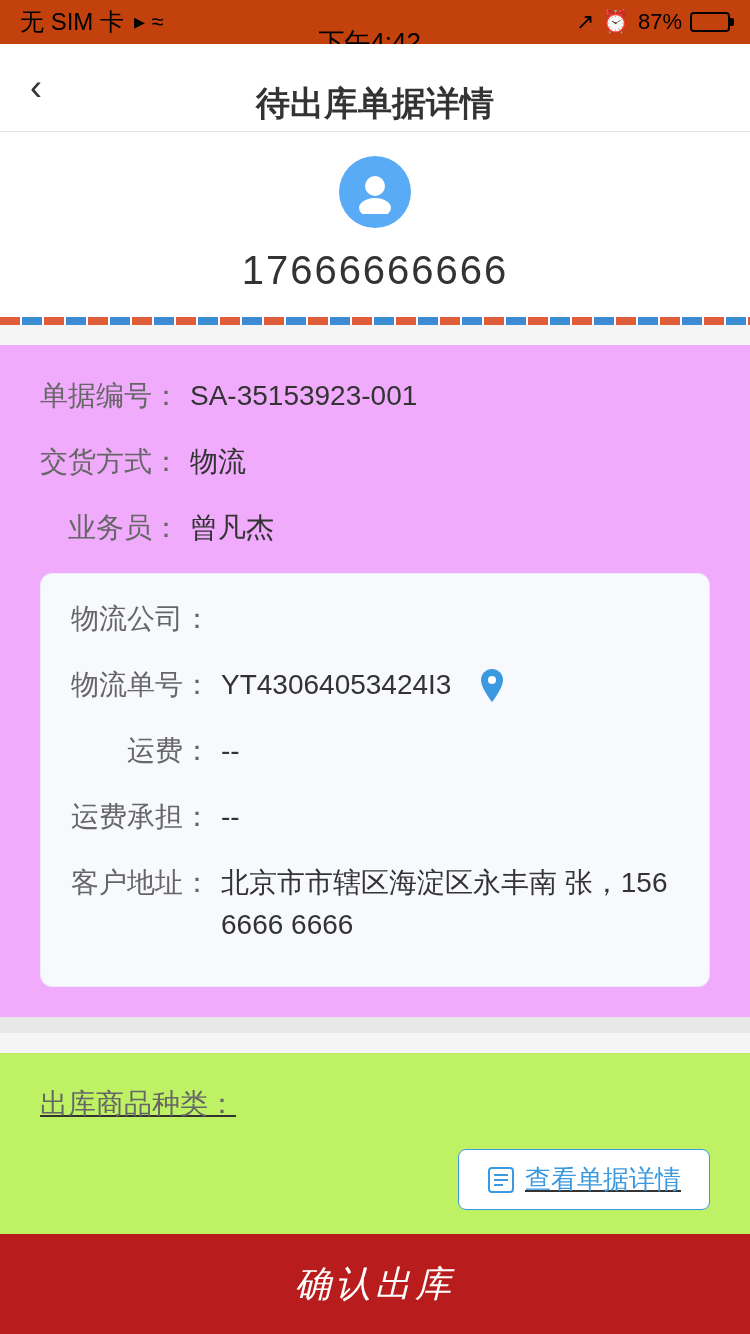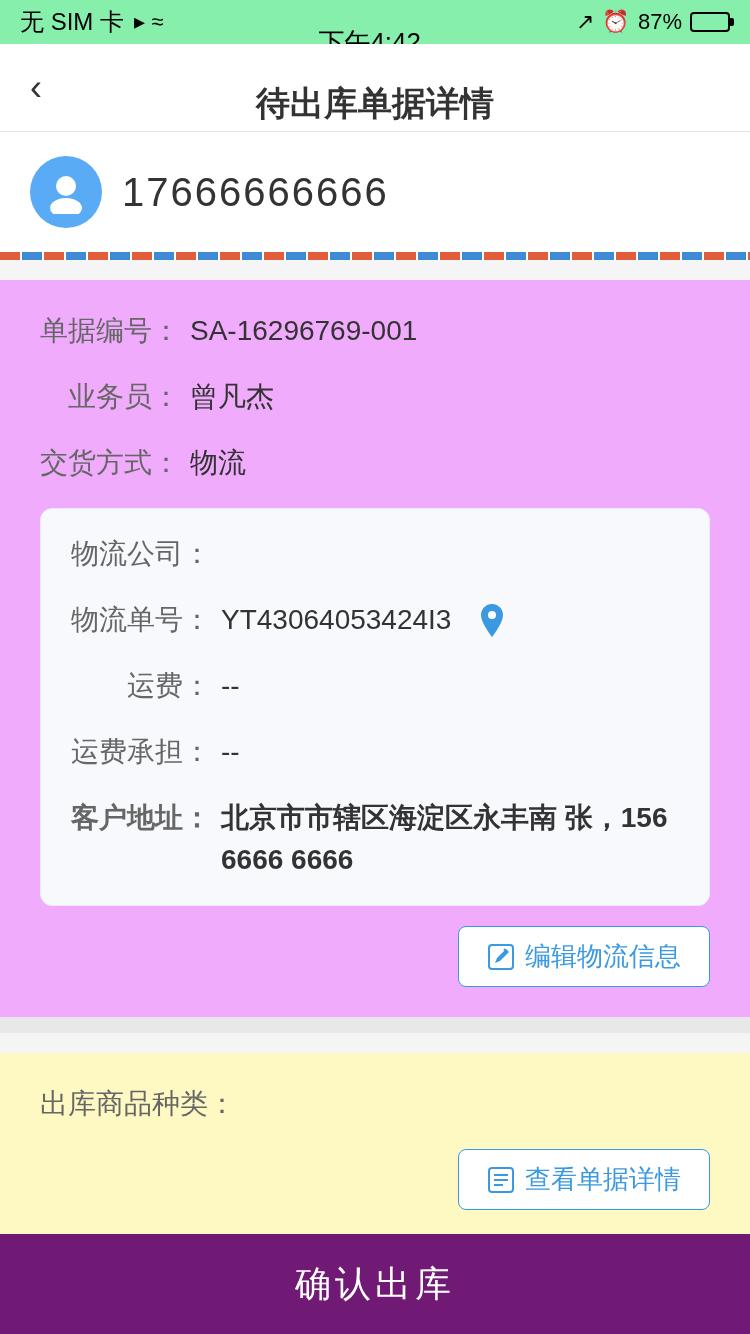--- a/index.html
+++ b/index.html
@@ -10,21 +10,21 @@
       font-family: -apple-system, "PingFang SC", "Helvetica Neue", Arial, sans-serif;
       background: #f5f5f5;
       font-size: 28px;
       color: #333;
     }
 
     
     .status-bar {
       width: 750px;
       height: 44px;
-      background: #86efac;
+      background: #c2410c;
       display: flex;
       align-items: center;
       justify-content: space-between;
       padding: 15px 20px;
       font-size: 24px;
       color: #000;
     }
     .status-left { display: flex; align-items: center; gap: 10px; }
     .status-center { font-weight: 500; font-size: 26px; margin-top: 40px; }
     .status-right { display: flex; align-items: center; gap: 8px; font-size: 22px; }
@@ -79,20 +79,21 @@
     }
 
     
     .customer-header {
       background: #fff;
       padding: 24px 30px;
       display: flex;
       align-items: center;
       gap: 20px;
       margin-bottom: 0;
+      flex-direction: column;
     }
     .customer-avatar {
       width: 72px; height: 72px;
       background: #5aabf5;
       border-radius: 50%;
       display: flex;
       align-items: center;
       justify-content: center;
       flex-shrink: 0;
     }
@@ -131,21 +132,21 @@
       margin-top: 20px;
       border: 1px solid #e8edf5;
     }
 
     .info-row {
       display: flex;
       align-items: flex-start;
       margin-bottom: 24px;
       line-height: 1.5;
     }
-    .info-row:last-child { margin-bottom: 0; font-weight: bold; }
+    .info-row:last-child { margin-bottom: 16px; }
 
     .info-label {
       color: #666;
       font-size: 28px;
       white-space: nowrap;
       min-width: 150px;
       text-align: right;
       padding-right: 10px;
       flex-shrink: 0;
     }
@@ -185,23 +186,24 @@
       display: flex;
       align-items: center;
       gap: 10px;
       background: #fff;
       cursor: pointer;
     }
     .edit-btn svg { width: 28px; height: 28px; }
 
     
     .stats-section {
-      background: #fef9c3;
+      background: #bef264;
       padding: 30px 40px;
       margin-top: 20px;
+      text-decoration: underline;
     }
     .stats-row {
       margin-bottom: 24px;
     }
     .stats-row:last-child { margin-bottom: 0; }
 
     
     .view-btn-row {
       display: flex;
       justify-content: flex-end;
@@ -221,25 +223,26 @@
     }
     .view-btn svg { width: 28px; height: 28px; }
 
     
     .confirm-bar {
       position: fixed;
       bottom: 0;
       left: 0;
       width: 750px;
       height: 100px;
-      background: #701a75;
+      background: #b91c1c;
       display: flex;
       align-items: center;
       justify-content: center;
       cursor: pointer;
+      font-style: italic;
     }
     .confirm-bar-text {
       font-size: 36px;
       font-weight: 500;
       color: #fff;
       letter-spacing: 4px;
     }
   </style>
 </head>
 <body>
@@ -273,29 +276,29 @@
     </svg>
   </div>
   <span class="customer-phone">17666666666</span>
 </div>
 
 <div class="dashed-divider"></div>
 
 <div class="section">
   <div class="info-row">
     <span class="info-label">单据编号：</span>
-    <span class="info-value">SA-16296769-001</span>
+    <span class="info-value">SA-35153923-001</span>
+  </div>
+  <div class="info-row">
+    <span class="info-label">交货方式：</span>
+    <span class="info-value">物流</span>
   </div>
   <div class="info-row">
     <span class="info-label">业务员：</span>
     <span class="info-value">曾凡杰</span>
-  </div>
-  <div class="info-row">
-    <span class="info-label">交货方式：</span>
-    <span class="info-value">物流</span>
   </div>
 
   <div class="section-inner">
     <div class="info-row">
       <span class="info-label">物流公司：</span>
     </div>
     <div class="info-row">
       <span class="info-label">物流单号：</span>
       <span class="info-value with-icon">
         <span>YT43064053424I3</span>
@@ -314,30 +317,20 @@
     <div class="info-row">
       <span class="info-label">运费承担：</span>
       <span class="info-value">--</span>
     </div>
     <div class="info-row">
       <span class="info-label">客户地址：</span>
       <span class="info-value">北京市市辖区海淀区永丰南  张，156 6666 6666</span>
     </div>
   </div>
 
-  <div class="edit-btn-row">
-    <button class="edit-btn">
-      <svg viewBox="0 0 28 28" fill="none" xmlns="http://www.w3.org/2000/svg">
-        <rect x="2" y="2" width="24" height="24" rx="3" stroke="#3a99e0" stroke-width="2"></rect>
-        <path d="M8 20l2-5 9-9 3 3-9 9-5 2z" fill="#3a99e0"></path>
-        <path d="M17 6l3 3" stroke="#3a99e0" stroke-width="2"></path>
-      </svg>
-      <span>编辑物流信息</span>
-    </button>
-  </div>
 </div>
 
 <div style="height:16px; background:#e8e8e8;"></div>
 
 <div class="stats-section">
   <div class="info-row stats-row">
     <span class="info-label">出库商品种类：</span>
   </div>
 
   <div class="view-btn-row">

